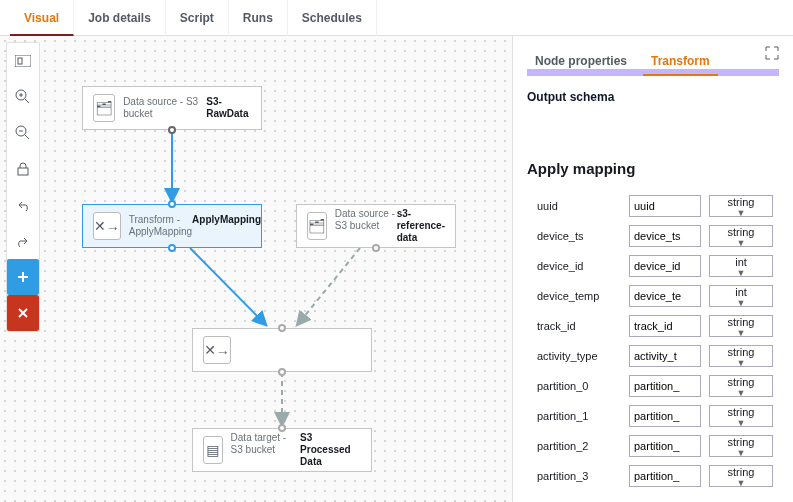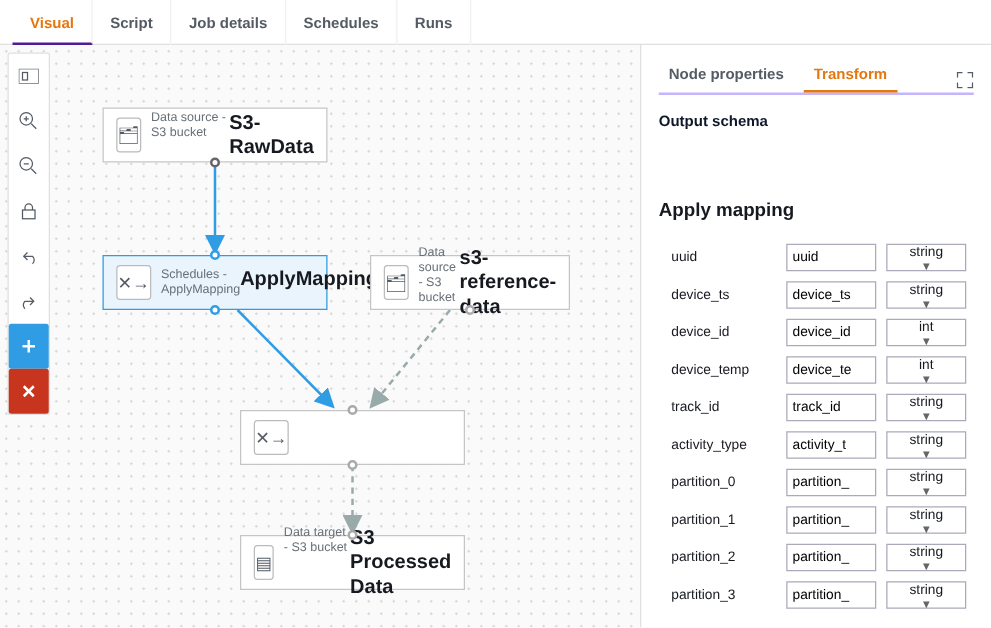--- a/index.html
+++ b/index.html
@@ -1,21 +1,21 @@
 <!DOCTYPE html>
 <html><head>
 <meta charset="utf-8">
 <style>
   * { box-sizing: border-box; margin: 0; padding: 0; font-family: "Amazon Ember", "Helvetica Neue", Arial, sans-serif; }
   body { width: 793px; height: 502px; background: #fff; overflow: hidden; font-size: 12px; color: #16191f; position: relative; }
 
   
   .tabs { display: flex; border-bottom: 1px solid #e0e0e0; height: 36px; padding-left: 10px; align-items: center; }
   .tab { padding: 0 14px; height: 36px; line-height: 36px; font-size: 12px; font-weight: 600; color: #545b64; cursor: pointer; border-right: 1px solid #f0f0f0; }
-  .tab.active { color: #e4770d; border-bottom: 2px solid #4c1d95; }
+  .tab.active { color: #e4770d; border-bottom: 2px solid #7f1d1d; }
 
   
   .main { display: flex; height: 466px; }
 
   
   .canvas-wrap { flex: 1; position: relative; border-right: 1px solid #e0e0e0;
     background-image: radial-gradient(circle, #d5d5d5 1px, transparent 1px);
     background-size: 10px 10px; background-color: #fafafa; }
   svg.wires { position:absolute; top:0; left:0; width:100%; height:100%; pointer-events:none; }
 
@@ -24,54 +24,54 @@
   .toolbar .tbtn { width: 32px; height: 36px; display:flex; align-items:center; justify-content:center; cursor:pointer; color:#545b64;}
   .toolbar .tbtn.add { background:#2f9ce4; color:#fff; border-radius:2px;}
   .toolbar .tbtn.del { background:#c7351e; color:#fff; border-radius:2px;}
 
   
   .node { position: absolute; background: #fff; border: 1px solid #c5c5c5; display:flex; align-items:center; padding:6px 10px; height:44px; font-size:11px; z-index:5;}
   .node.selected { border-color:#2f9ce4; background:#eaf4fc; }
   .nicon { width:28px; height:28px; border:1px solid #bbb; border-radius:3px; display:flex; align-items:center; justify-content:center; margin-right:8px; color:#545b64; font-size:14px; background:#fff;}
   .ntext { display:flex; line-height:1.2;}
   .ntype { color:#687078; font-size:10px;}
-  .ntitle { font-size:16px; font-weight:600; color:#16191f;}
+  .ntitle { font-size:10px; font-weight:600; color:#16191f;}
   .port { position:absolute; width:8px; height:8px; border-radius:50%; background:#fff; border:2px solid #666; left:50%; transform:translateX(-50%);}
   .port.out { bottom:-5px; }
   .port.in { top:-5px; }
   .node.selected .port { border-color:#2f9ce4; }
   .port.grey { border-color:#aaa; }
 
   
   .panel { width: 280px; padding: 10px 14px; overflow-y:auto;}
-  .ptabs { display:flex; align-items:flex-end; border-bottom:2px solid #c4b5fd; height:30px; position:relative;}
+  .ptabs { display:flex; align-items:flex-start; border-bottom:7px solid #c4b5fd; height:30px; position:relative;}
   .ptab { padding: 0 8px; height:30px; line-height:30px; font-size:12px; color:#545b64; font-weight:600; cursor:pointer; margin-right:8px;}
   .ptab.active { color:#e4770d; border-bottom:2px solid #e4770d;}
   .expand { margin-left:auto; cursor:pointer; color:#545b64;}
   .osch { color:#0f172a; font-size:12px; font-weight:600; padding:14px 0 16px;}
   .ptitle { font-size:15px; font-weight:700; padding-bottom:14px;margin-top:40px;}
   .thead { display:flex; font-size:12px; font-weight:700; padding:6px 0; border-bottom:1px solid #e0e0e0;}
   .col-s { flex:1 1 90px;}
   .col-t { flex:0 0 80px;}
   .col-d { flex:0 0 70px;}
   .trow { display:flex; align-items:center; padding:4px 0;}
   .trow .col-s { padding-left:10px; font-size:11px;}
   .inp { width:72px; height:22px; border:1px solid #aab; font-size:11px; padding:0 4px;}
   .sel { width:64px; height:22px; border:1px solid #aab; font-size:11px; display:flex; align-items:center; justify-content:space-between; padding:0 4px; cursor:pointer;flex-direction:column;}
   .sel .car { font-size:9px; color:#666;}
 </style>
 </head>
 <body>
 
 <div class="tabs">
   <div class="tab active">Visual</div>
+  <div class="tab">Job details</div>
   <div class="tab">Script</div>
-  <div class="tab">Job details</div>
+  <div class="tab">Runs</div>
   <div class="tab">Schedules</div>
-  <div class="tab">Runs</div>
 </div>
 
 <div class="main">
 
   <div class="canvas-wrap">
 
     <div class="toolbar">
       <div class="tbtn">
           <svg width="16" height="12" viewBox="0 0 16 12">
             <rect x="0" y="0" width="16" height="12" fill="none" stroke="currentColor"></rect>
@@ -145,21 +145,21 @@
       <div class="ntext">
           <span class="ntype">Data source - S3 bucket</span>
           <span class="ntitle">S3-RawData</span>
         </div>
       <div class="port out"></div>
     </div>
 
     <div class="node selected" style="left:82px; top:168px; width:180px;">
       <div class="nicon">✕→</div>
       <div class="ntext">
-          <span class="ntype">Schedules - ApplyMapping</span>
+          <span class="ntype">Transform - ApplyMapping</span>
           <span class="ntitle">ApplyMapping</span>
         </div>
       <div class="port in"></div>
       <div class="port out"></div>
     </div>
 
     <div class="node" style="left:296px; top:168px; width:160px;">
       <div class="nicon">🗂</div>
       <div class="ntext">
           <span class="ntype">Data source - S3 bucket</span>

